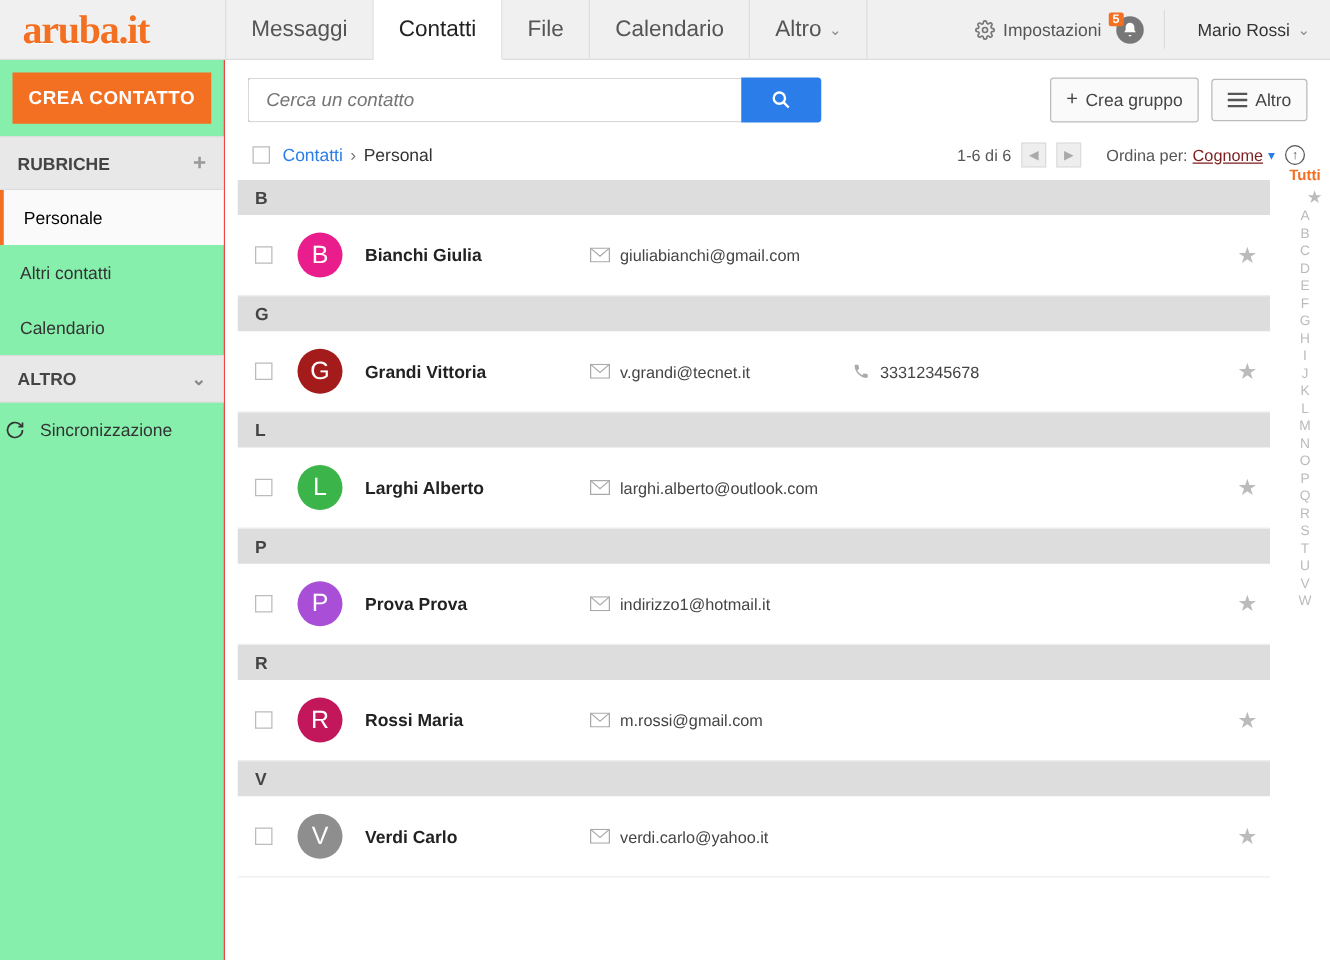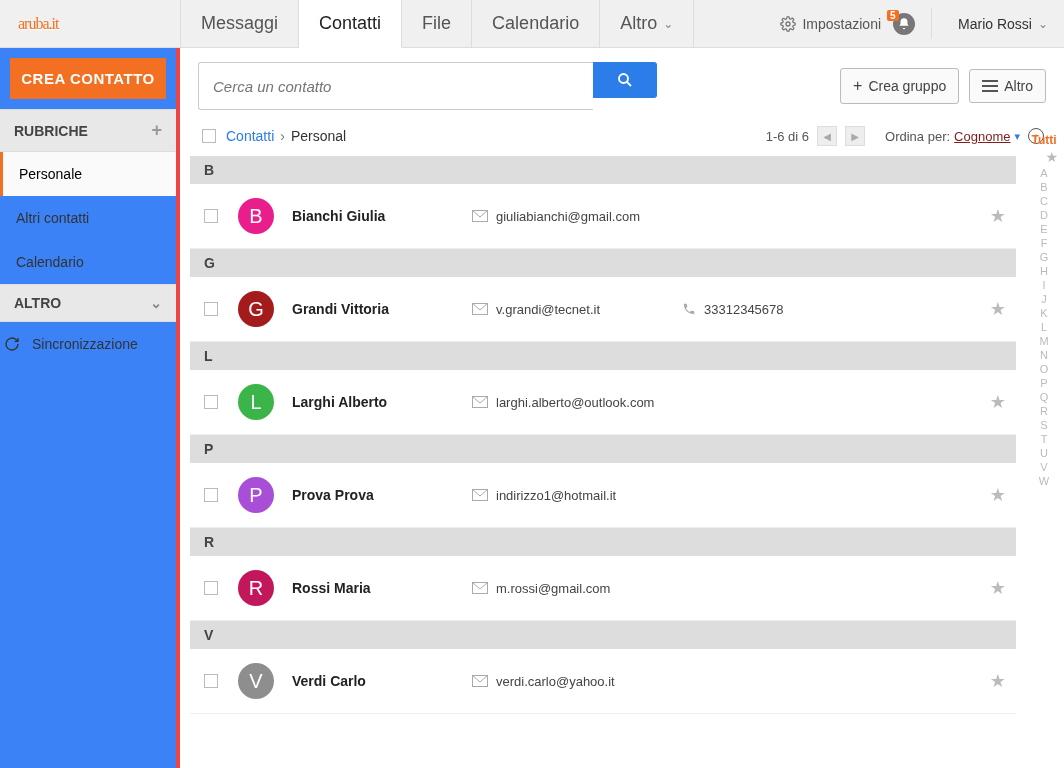--- a/index.html
+++ b/index.html
@@ -1,49 +1,49 @@
 <!DOCTYPE html>
 <html><head>
 <meta charset="utf-8">
 <style>
 * { box-sizing: border-box; margin: 0; padding: 0; }
 body { font-family: Arial, Helvetica, sans-serif; font-size: 14px; color: #333; background: #fff; width: 1064px; height: 768px; overflow: hidden; }
 
 
 .header { display: flex; align-items: stretch; height: 48px; border-bottom: 1px solid #ddd; background: #f0f0f0; }
-.logo { display: flex; align-items: center; padding: 0 18px 0 18px; width: 180px; font-family: 'Comic Sans MS', cursive; font-size: 16px; color: #f36f21; font-weight: normal; letter-spacing: -1px; text-shadow: 0 1px 0 #fff; }
+.logo { display: flex; align-items: center; padding: 0 18px 0 18px; width: 180px; font-family: 'Comic Sans MS', cursive; font-size: 32px; color: #f36f21; font-weight: bold; letter-spacing: -1px; text-shadow: 0 1px 0 #fff; }
 .nav-tabs { display: flex; }
 .nav-tab { padding: 0 20px; display: flex; align-items: center; font-size: 18px; color: #555; border-right: 1px solid #ddd; cursor: pointer; }
 .nav-tab.active { background: #fff; border-bottom: 1px solid #fff; color: #222; margin-bottom: -1px; }
 .nav-tab:first-child { border-left: 1px solid #ddd; }
 .nav-tab .chev { margin-left: 6px; font-size: 12px; color: #888; }
 .header-spacer { flex: 1; }
 .header-right { display: flex; align-items: center; gap: 12px; padding: 0 16px; }
 .settings-link { display: flex; align-items: center; gap: 6px; color: #555; cursor: pointer; }
 .notif { position: relative; display: flex; align-items: center; }
 .notif .badge { position: absolute; top: -3px; left: -6px; background: #f36f21; color: #fff; font-size: 10px; padding: 0 3px; border-radius: 2px; font-weight: bold; }
 .notif .bell { width: 22px; height: 22px; border-radius: 50%; background: #777; display: flex; align-items: center; justify-content: center; }
 .username { display: flex; align-items: center; gap: 6px; color: #333; cursor: pointer; margin-left: 10px; }
 .divider-v { width: 1px; background: #ddd; align-self: stretch; margin: 8px 4px; }
 
 
 .body { display: flex; height: calc(768px - 48px); }
-.sidebar { width: 180px; border-right: 4px solid #ef4444; background: #3b82f6; display: flex; flex-direction: column; }
+.sidebar { width: 180px; border-right: 1px solid #ef4444; background: #86efac; display: flex; flex-direction: column; }
 .create-btn { margin: 10px 10px; background: #f36f21; color: #fff; border: none; padding: 12px 0; font-size: 15px; font-weight: bold; cursor: pointer; letter-spacing: 0.5px; }
 .sidebar-header { display: flex; justify-content: space-between; align-items: center; background: #e8e8e8; border-top: 1px solid #ddd; border-bottom: 1px solid #ddd; padding: 10px 14px; font-weight: bold; color: #444; }
 .sidebar-item { padding: 14px 16px; cursor: pointer; color: #333; }
 .sidebar-item.active { color: #000; font-weight: normal; border-left: 3px solid #f36f21; background: #fafafa; }
 .sidebar-other { display: flex; justify-content: space-between; align-items: center; background: #e8e8e8; border-top: 1px solid #ddd; border-bottom: 1px solid #ddd; padding: 10px 14px; font-weight: bold; color: #444; cursor: pointer; }
 .sync-row { display: flex; align-items: center; gap: 12px; padding: 14px 4px; cursor: pointer; }
 
 
 .main { flex: 1; display: flex; flex-direction: column; padding: 14px 10px 0 10px; position: relative; }
 .toolbar-row { display: flex; gap: 10px; align-items: center; margin-bottom: 12px; padding: 0 8px; }
 .search-wrap { display: flex; }
-.search-input { width: 395px; height: 48px; border: 1px solid #ccc; border-right: none; border-radius: 3px 0 0 3px; padding: 0 14px; font-size: 15px; font-style: italic; color: #888; }
+.search-input { width: 395px; height: 36px; border: 1px solid #ccc; border-right: none; border-radius: 3px 0 0 3px; padding: 0 14px; font-size: 15px; font-style: italic; color: #888; }
 .search-btn { width: 64px; height: 36px; background: #2b7de9; border: none; border-radius: 0 3px 3px 0; display: flex; align-items: center; justify-content: center; cursor: pointer; }
 .search-btn svg { stroke: #fff; fill: none; }
 .tool-spacer { flex: 1; }
 .btn-outline { display: flex; align-items: center; gap: 6px; border: 1px solid #bbb; background: #fafafa; padding: 8px 12px; border-radius: 3px; cursor: pointer; color: #444; font-size: 14px; }
 
 .breadcrumb-row { display: flex; align-items: center; padding: 4px 10px 10px 12px; }
 .breadcrumb-row .chk { margin-right: 10px; }
 .breadcrumb-link { color: #2b7de9; }
 .breadcrumb-sep { margin: 0 6px; color: #777; }
 .pager { margin-left: auto; display: flex; align-items: center; gap: 8px; color: #555; font-size: 13px; }

